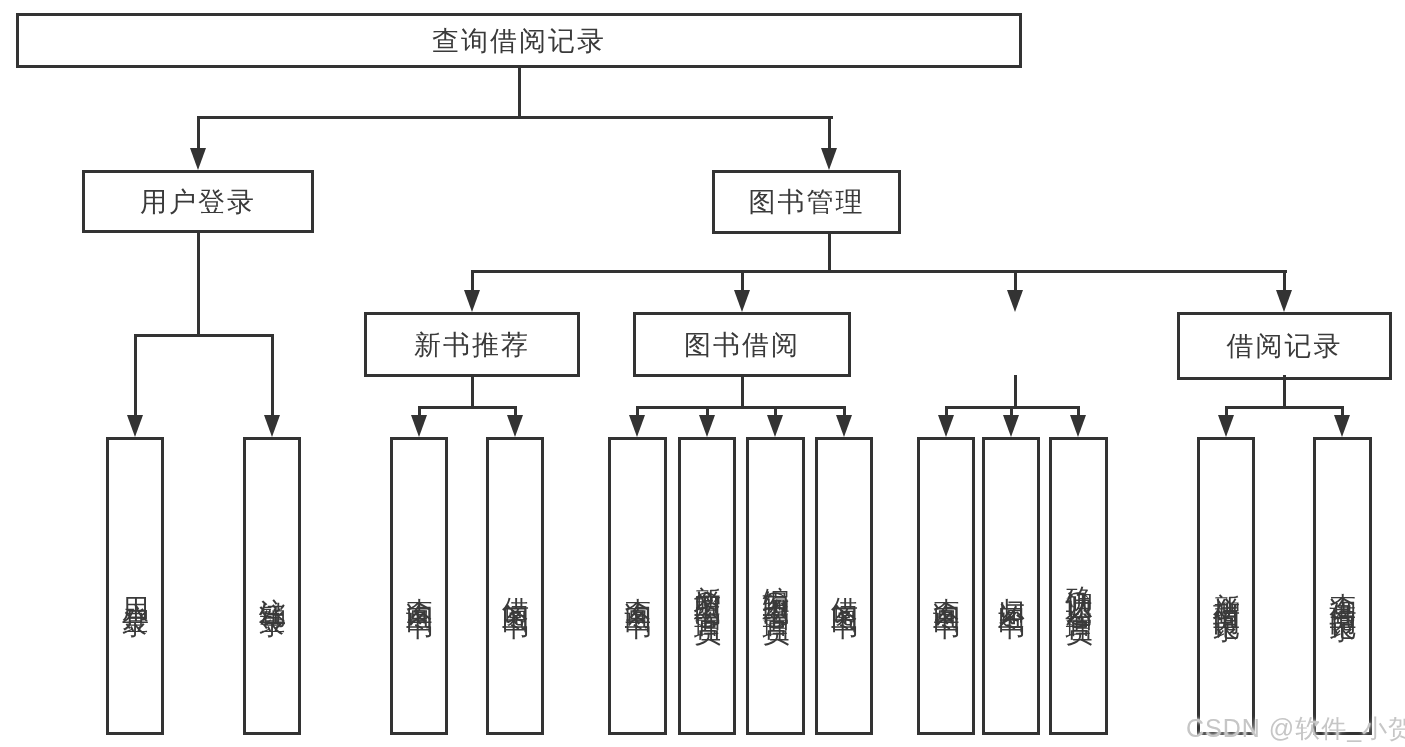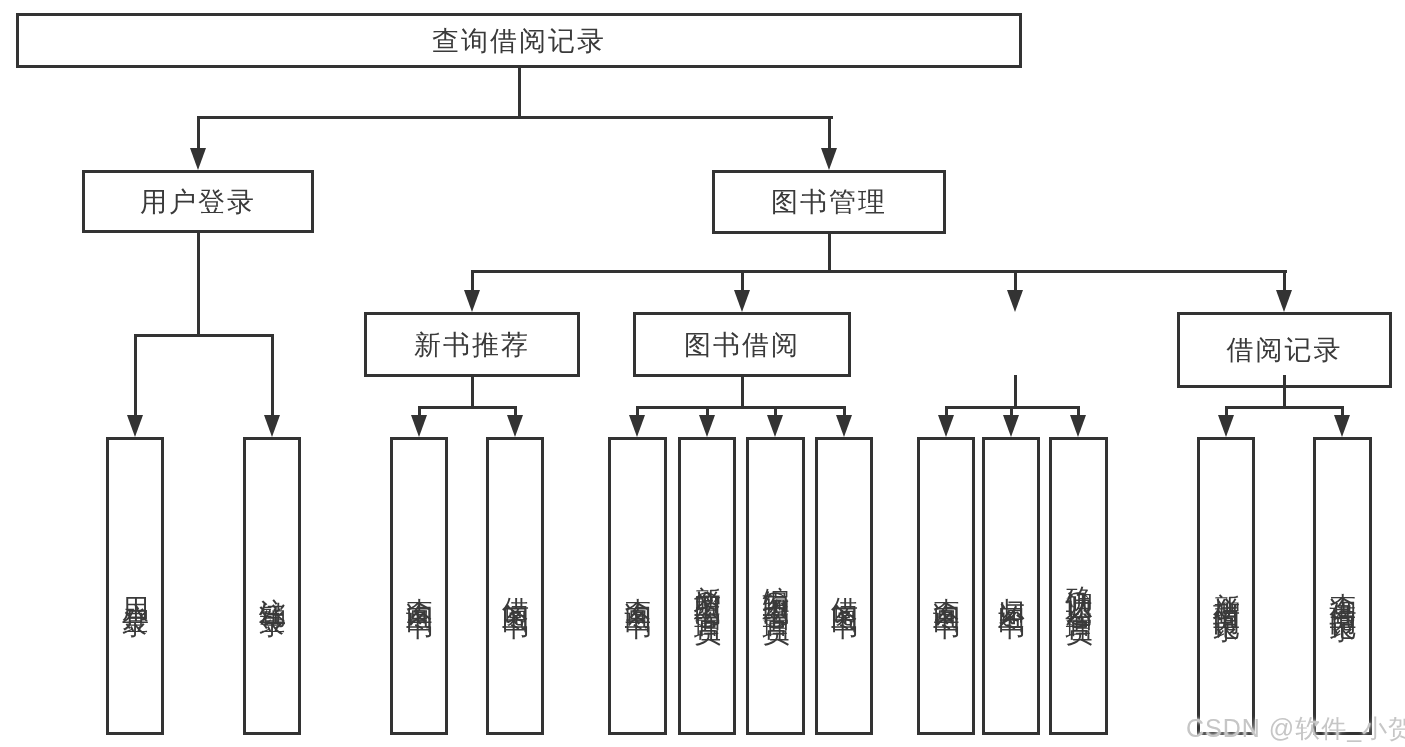--- a/index.html
+++ b/index.html
@@ -55,21 +55,21 @@
   <div class="vline" style="left:518px;top:66px;height:53px"></div>
   <div class="hline" style="left:197px;top:116px;width:636px"></div>
   <div class="vline" style="left:197px;top:116px;height:36px"></div>
   <div class="arrow" style="left:190px;top:148px"></div>
   <div class="vline" style="left:828px;top:116px;height:36px"></div>
   <div class="arrow" style="left:821px;top:148px"></div>
 
   <div class="box" style="left:82px;top:170px;width:232px;height:63px">
     <span class="hlbl">用户登录</span>
   </div>
-  <div class="box" style="left:712px;top:170px;width:234px;height:64px">
+  <div class="box" style="left:712px;top:170px;width:189px;height:64px">
     <span class="hlbl">图书管理</span>
   </div>
 
   <div class="vline" style="left:197px;top:231px;height:106px"></div>
   <div class="hline" style="left:134px;top:334px;width:140px"></div>
   <div class="vline" style="left:134px;top:334px;height:83px"></div>
   <div class="arrow" style="left:127px;top:415px"></div>
   <div class="vline" style="left:271px;top:334px;height:83px"></div>
   <div class="arrow" style="left:264px;top:415px"></div>
 
@@ -83,21 +83,21 @@
   <div class="arrow" style="left:1007px;top:290px"></div>
   <div class="vline" style="left:1283px;top:270px;height:24px"></div>
   <div class="arrow" style="left:1276px;top:290px"></div>
 
   <div class="box" style="left:364px;top:312px;width:216px;height:65px">
     <span class="hlbl">新书推荐</span>
   </div>
   <div class="box" style="left:633px;top:312px;width:218px;height:65px">
     <span class="hlbl">图书借阅</span>
   </div>
-  <div class="box" style="left:1177px;top:312px;width:215px;height:76px">
+  <div class="box" style="left:1177px;top:312px;width:215px;height:68px">
     <span class="hlbl">借阅记录</span>
   </div>
 
   <div class="vline" style="left:471px;top:375px;height:34px"></div>
   <div class="hline" style="left:418px;top:406px;width:99px"></div>
   <div class="vline" style="left:418px;top:406px;height:13px"></div>
   <div class="arrow" style="left:411px;top:415px"></div>
   <div class="vline" style="left:514px;top:406px;height:13px"></div>
   <div class="arrow" style="left:507px;top:415px"></div>
 

